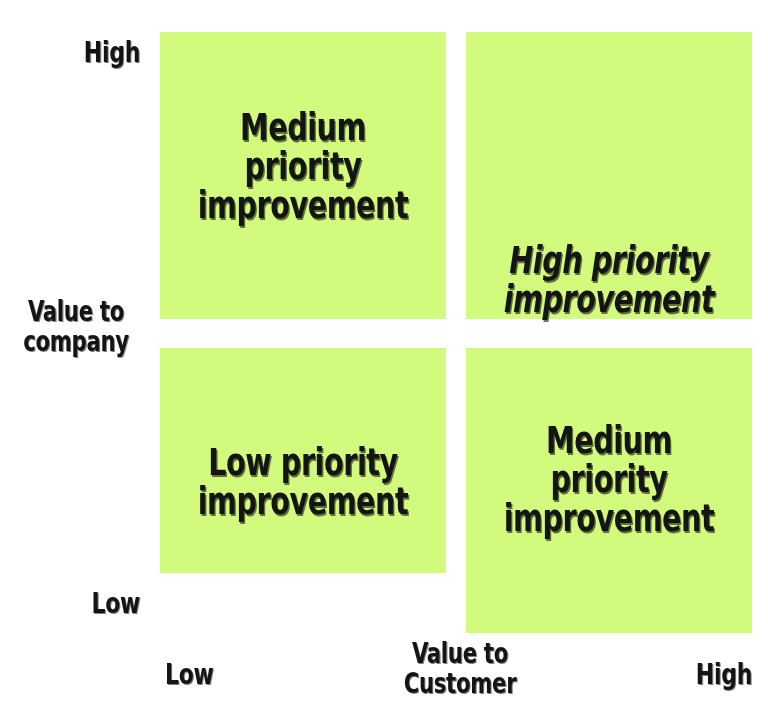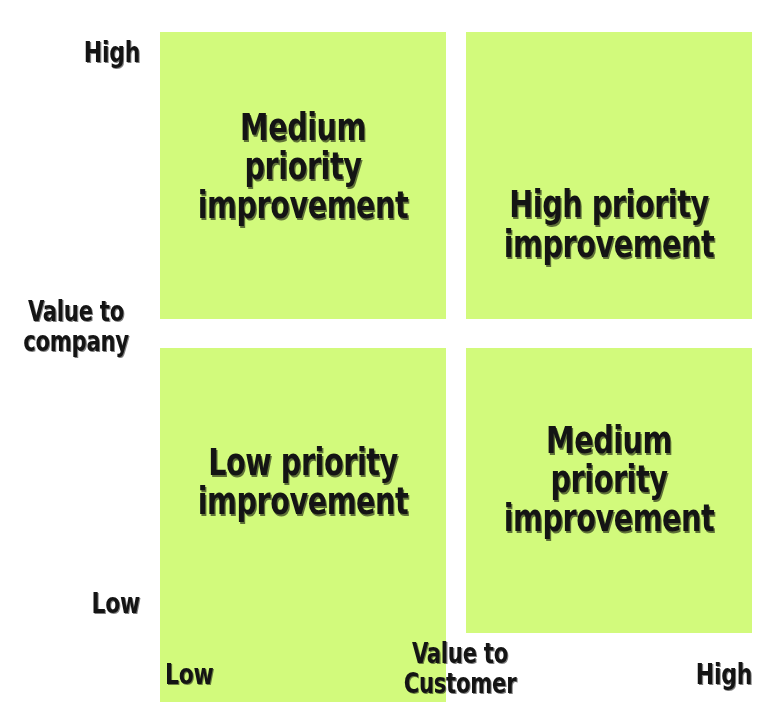--- a/index.html
+++ b/index.html
@@ -54,32 +54,33 @@
   #q-top-left .q-text {
     margin-top: 76px;
     font-size: 37px;
     width: 300px;
   }
 
   
   #q-top-right {
     left: 466px; top: 16px;
     width: 286px; height: 287px;
-    align-items: center;
+    align-items: flex-end;
+    font-style: italic;
   }
   #q-top-right .q-text {
     margin-top: 98px;
     font-size: 37px;
     width: 300px;
   }
 
   
   #q-bottom-left {
     left: 160px; top: 332px;
-    width: 286px; height: 354px;
+    width: 286px; height: 225px;
     align-items: flex-start;
   }
   #q-bottom-left .q-text {
     margin-top: 95px;
     font-size: 37px;
     width: 300px;
   }
 
   
   #q-bottom-right {

